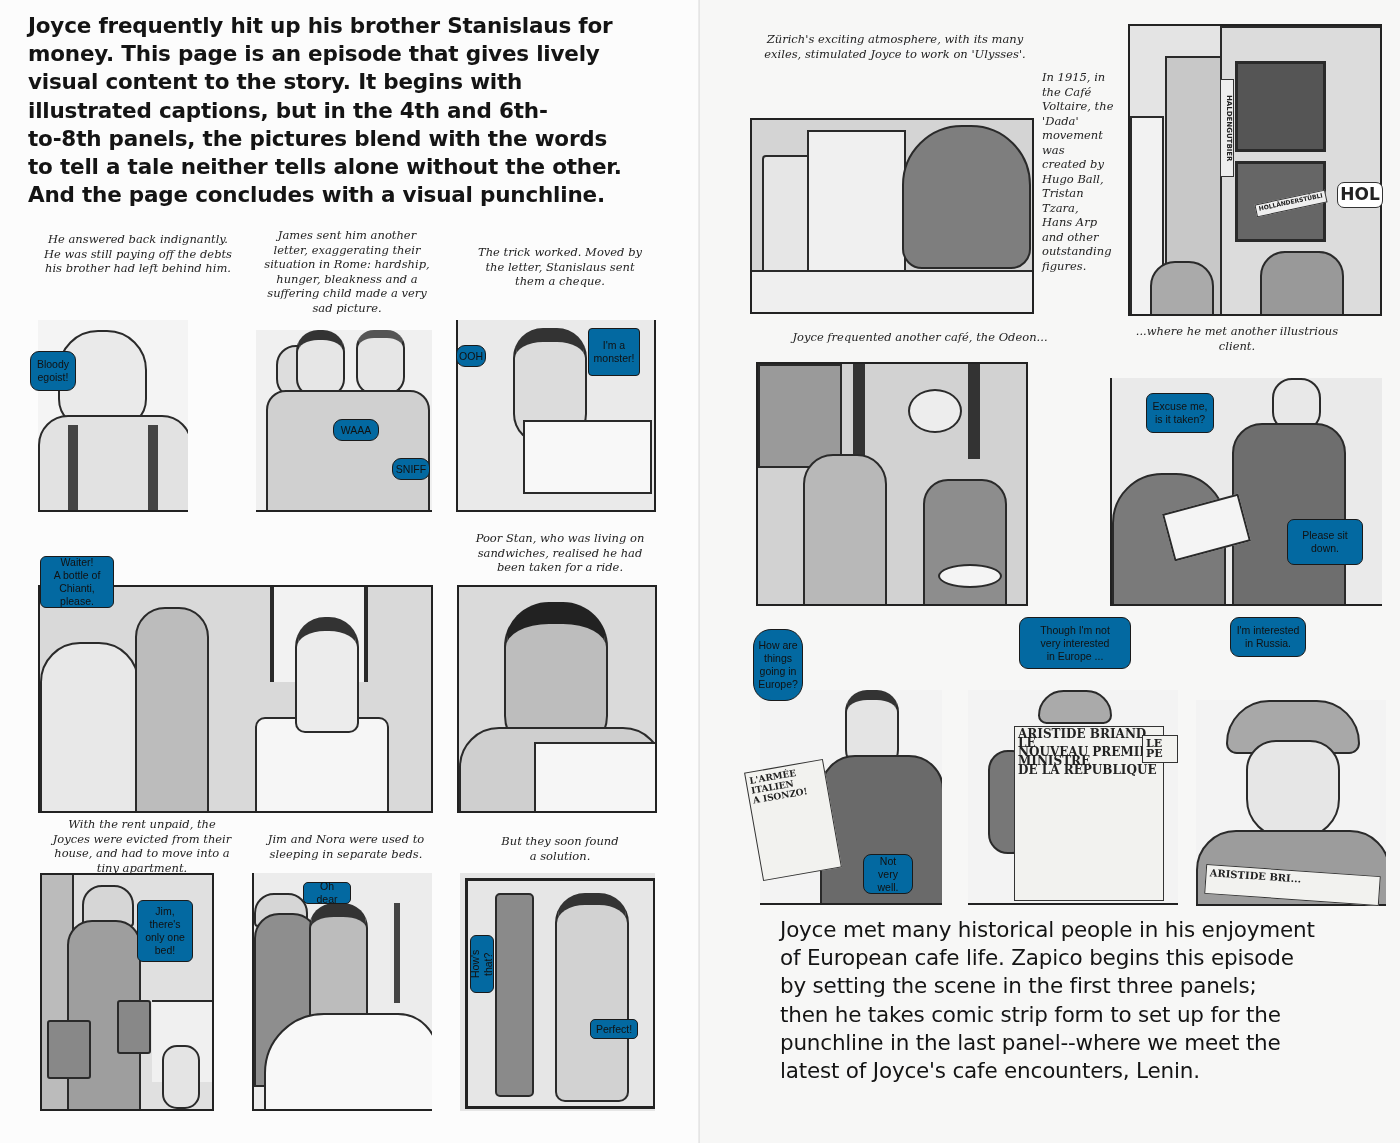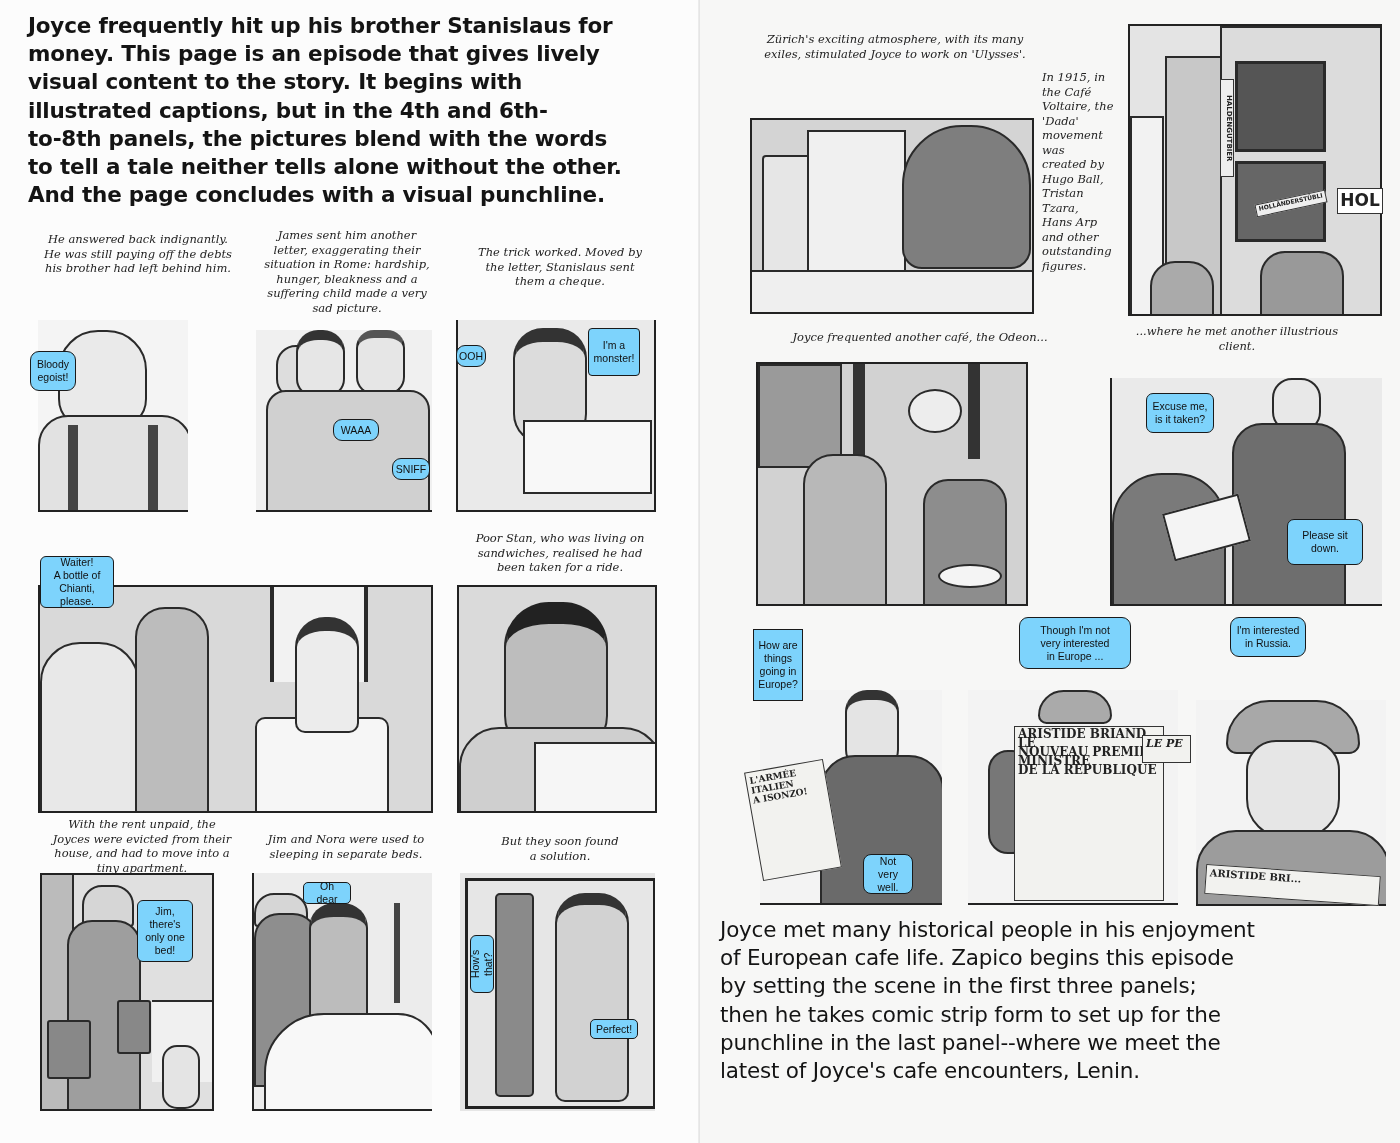--- a/index.html
+++ b/index.html
@@ -10,36 +10,36 @@
   .page { position:absolute; top:0; height:1143px; }
   .page-left { left:0; width:700px; background:#fcfcfc; }
   .page-right { left:700px; width:700px; background:#f7f7f6; }
   .gutter { position:absolute; left:698px; top:0; width:4px; height:1143px; background:linear-gradient(90deg,#eee,#e2e2e2,#eee); }
 
   .intro {
     position:absolute; font-family:"DejaVu Sans", sans-serif; font-size:21.5px;
     line-height:28.2px; letter-spacing:-0.2px; color:#141414; white-space:pre-line;
   }
   .intro-left { left:28px; top:12px; width:640px;font-weight:bold; }
-  .intro-right { left:720px; top:916px; width:610px; }
+  .intro-right { left:780px; top:916px; width:610px; }
 
   .caption {
     position:absolute; font-family:"DejaVu Serif", serif; font-style:italic;
     font-size:11.5px; line-height:14.5px; color:#222; text-align:center;
     white-space:pre-line;
   }
 
   .panel {
     position:absolute; border:2px solid #222; background:#d8d8d8; overflow:hidden;
     box-sizing:border-box;
   }
   .panel .fig { position:absolute; border:2px solid #2a2a2a; }
 
   .bubble {
-    position:absolute; background:#7dd3fc; border:1.6px solid #1a1a1a; border-radius:9px;
+    position:absolute; background:#0369a1; border:1.6px solid #1a1a1a; border-radius:9px;
     font-family:"Liberation Sans", sans-serif; font-size:10.5px; line-height:13px;
     color:#111; text-align:center; padding:4px 5px; box-sizing:border-box;
     display:flex; align-items:center; justify-content:center; white-space:pre-line; z-index:3;
   }
   .bubble.vertical { writing-mode:vertical-rl; transform:rotate(180deg); }
 
   .newsprint {
     position:absolute; background:#f2f2ef; border:1.5px solid #333;
     font-family:"DejaVu Serif", serif; font-size:9px; font-weight:bold;
     color:#222; padding:3px; box-sizing:border-box; white-space:pre-line; line-height:10px;
@@ -194,21 +194,21 @@
 <div class="panel" style="left:1128px;top:24px;width:254px;height:292px;background:#e4e4e4;">
   <div class="fig" style="left:0;top:90px;width:30px;height:200px;background:#f2f2f2;"></div>
   <div class="fig" style="left:35px;top:30px;width:55px;height:260px;background:#c8c8c8;"></div>
   <div class="fig" style="left:90px;top:0;width:160px;height:290px;background:#dcdcdc;"></div>
   <div class="fig" style="left:105px;top:35px;width:85px;height:85px;background:#555;border-width:3px;"></div>
   <div class="fig" style="left:105px;top:135px;width:85px;height:75px;background:#666;border-width:3px;"></div>
   <div class="fig" style="left:20px;top:235px;width:60px;height:55px;border-radius:25px 25px 0 0;background:#aaa;"></div>
   <div class="fig" style="left:130px;top:225px;width:80px;height:65px;border-radius:25px 25px 0 0;background:#999;"></div>
 </div>
 <div class="sign" style="left:1220px;top:79px;width:12px;height:96px;writing-mode:vertical-rl;font-size:7px;">HALDENGUTBIER</div>
-<div class="sign" style="left:1337px;top:188px;width:44px;height:24px;font-size:17px;background:#fff;line-height:22px;">HOL</div>
+<div class="sign" style="left:1337px;top:182px;width:44px;height:24px;font-size:17px;background:#fff;line-height:22px;border-radius:7px;">HOL</div>
 <div class="sign" style="left:1255px;top:197px;width:70px;height:11px;font-size:6px;transform:rotate(-12deg);">HOLLÄNDERSTÜBLI</div>
 
 <div class="caption" style="left:770px;top:330px;width:300px;">Joyce frequented another café, the Odeon...</div>
 <div class="caption" style="left:1112px;top:324px;width:250px;">...where he met another illustrious
 client.</div>
 
 <div class="panel" style="left:756px;top:362px;width:272px;height:244px;background:#d2d2d2;">
   <div class="fig" style="left:0;top:0;width:80px;height:100px;background:#9a9a9a;"></div>
   <div class="fig" style="left:95px;top:0;width:12px;height:95px;background:#333;border:none;"></div>
   <div class="fig" style="left:210px;top:0;width:12px;height:95px;background:#333;border:none;"></div>
@@ -228,35 +228,35 @@
 is it taken?</div>
 <div class="bubble" style="left:1287px;top:519px;width:76px;height:46px;border-radius:7px;">Please sit
 down.</div>
 
 <div class="panel" style="left:760px;top:690px;width:182px;height:215px;border-top:none;border-left:none;border-right:none;background:#f3f3f3;">
   <div class="fig" style="left:85px;top:0;width:50px;height:70px;border-radius:22px;background:#e4e4e4;border-top:10px solid #333;"></div>
   <div class="fig" style="left:60px;top:65px;width:120px;height:150px;border-radius:35px 35px 0 0;background:#6a6a6a;"></div>
 </div>
 <div class="newsprint" style="left:753px;top:765px;width:80px;height:110px;transform:rotate(-10deg);">L'ARMÉE ITALIEN
 A ISONZO!</div>
-<div class="bubble" style="left:753px;top:629px;width:50px;height:72px;border-radius:0;">How are
+<div class="bubble" style="left:753px;top:629px;width:50px;height:72px;border-radius:18px;">How are
 things
 going in
 Europe?</div>
 <div class="bubble" style="left:863px;top:854px;width:50px;height:40px;border-radius:8px;">Not very
 well.</div>
 
 <div class="panel" style="left:968px;top:690px;width:210px;height:215px;border-top:none;border-left:none;border-right:none;background:#f3f3f3;">
   <div class="fig" style="left:70px;top:0;width:70px;height:30px;border-radius:30px 30px 10px 10px;background:#aaa;"></div>
   <div class="fig" style="left:20px;top:60px;width:40px;height:100px;border-radius:20px;background:#777;"></div>
 </div>
 <div class="newsprint" style="left:1014px;top:726px;width:150px;height:175px;font-size:12px;line-height:9px;">ARISTIDE BRIAND, LE
 NOUVEAU PREMIER MINISTRE
 DE LA REPUBLIQUE</div>
-<div class="newsprint" style="left:1142px;top:735px;width:49px;height:28px;font-size:11px;font-style:italic;">LE PE</div>
+<div class="newsprint" style="left:1142px;top:735px;width:36px;height:28px;font-size:11px;">LE PE</div>
 <div class="bubble" style="left:1019px;top:617px;width:112px;height:52px;border-radius:9px;">Though I'm not
 very interested
 in Europe ...</div>
 
 <div class="panel" style="left:1196px;top:700px;width:190px;height:206px;border-top:none;border-left:none;border-right:none;background:#f3f3f3;">
   <div class="fig" style="left:30px;top:0;width:130px;height:50px;border-radius:60px 60px 15px 15px;background:#a8a8a8;"></div>
   <div class="fig" style="left:50px;top:40px;width:90px;height:95px;border-radius:30px 30px 40px 40px;background:#e6e6e6;"></div>
   <div class="fig" style="left:0;top:130px;width:190px;height:76px;border-radius:40px 40px 0 0;background:#9c9c9c;"></div>
 </div>
 <div class="newsprint" style="left:1205px;top:870px;width:175px;height:30px;transform:rotate(4deg);font-size:10px;">ARISTIDE BRI...</div>

